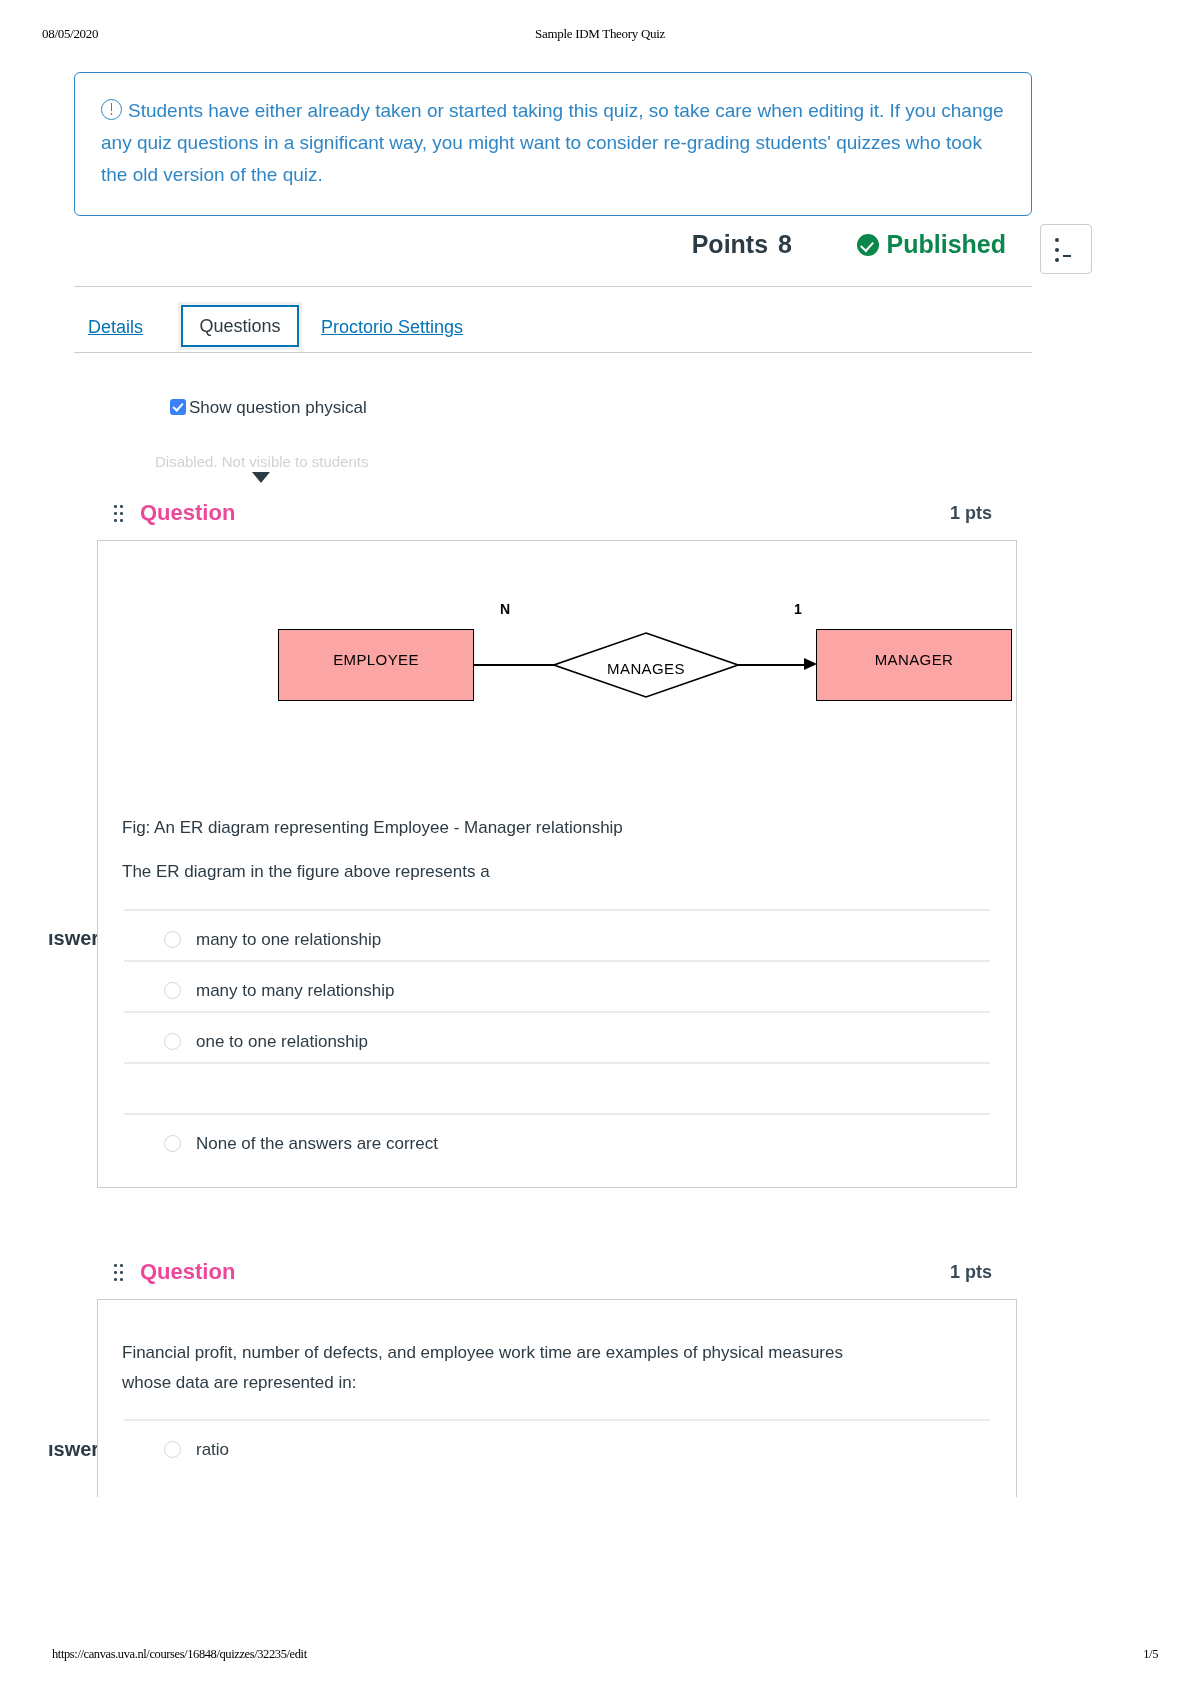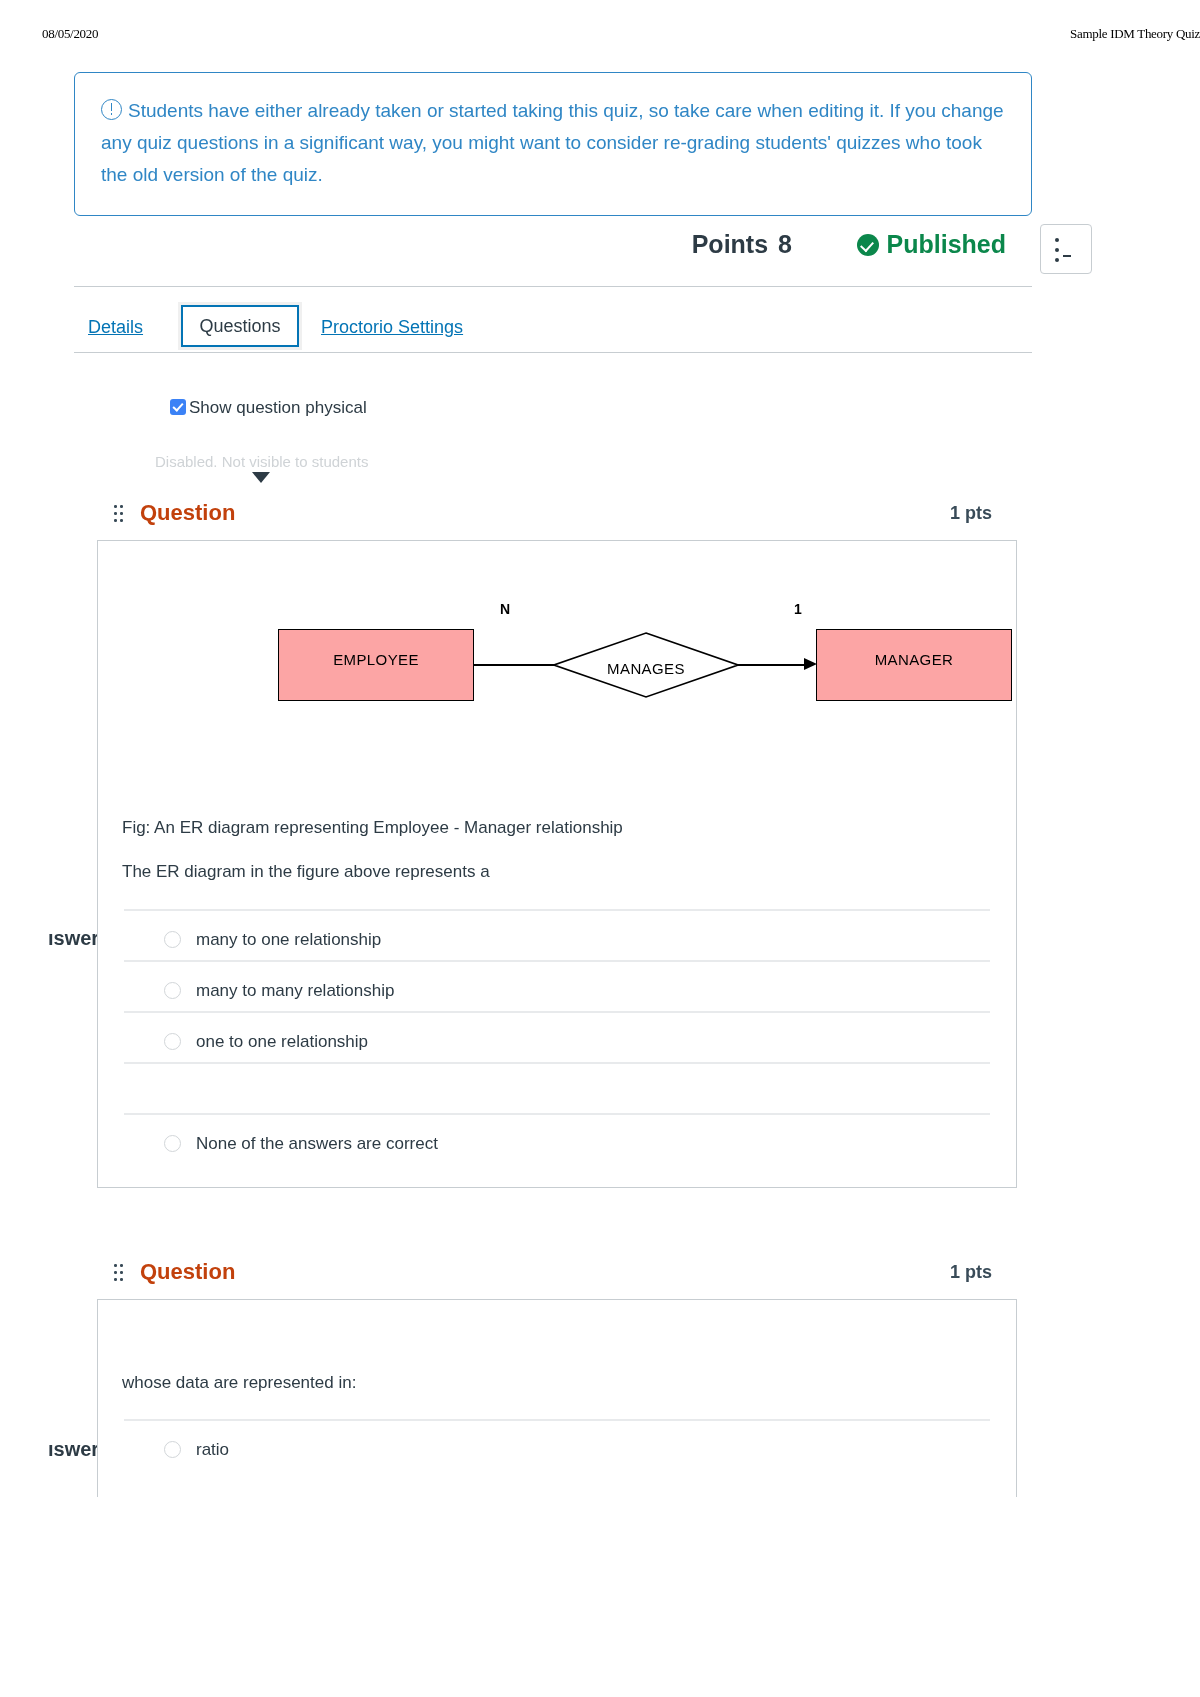--- a/index.html
+++ b/index.html
@@ -31,21 +31,21 @@
     position: absolute;
     left: 42px;
     top: 0;
     letter-spacing: -0.3px;
   }
   .print-head .ph-title {
     position: absolute;
     left: 0;
     top: 0;
     width: 1200px;
-    text-align: right;
+    text-align: center;
     letter-spacing: -0.3px;
   }
   .print-foot {
     position: absolute;
     bottom: 30px;
     left: 0;
     width: 1200px;
     height: 20px;
     font-family: "Liberation Serif", serif;
     font-size: 12.5px;
@@ -324,21 +324,21 @@
   .drag-dots i:nth-child(3) { left: 0;   top: 7px; }
   .drag-dots i:nth-child(4) { left: 6px; top: 7px; }
   .drag-dots i:nth-child(5) { left: 0;   top: 14px; }
   .drag-dots i:nth-child(6) { left: 6px; top: 14px; }
   .q-title {
     position: absolute;
     left: 26px;
     top: 0;
     font-size: 22px;
     font-weight: bold;
-    color: #c2410c;
+    color: #ec4899;
     white-space: nowrap;
   }
   .q-points {
     position: absolute;
     right: 0;
     top: 3px;
     font-size: 18px;
     font-weight: bold;
     color: #394b58;
     white-space: nowrap;
@@ -605,24 +605,29 @@
         <i></i>
       </span>
     <span class="q-title">Question</span>
     <span class="q-points">1 pts</span>
   </div>
 
   <span class="answer-label" style="left:48px; top:1438px;">ıswer</span>
 
   <div class="q-body" style="left:97px; top:1299px; width:920px; height:198px; border-bottom:none;">
     <div class="q-body-inner">
+      <div class="q-text" style="left:24px; top:38px; width:870px;">Financial profit, number of defects, and employee work time are examples of physical measures</div>
       <div class="q-text" style="left:24px; top:68px; width:870px;">whose data are represented in:</div>
 
       <div class="opt-sep" style="left:26px; top:119px; width:866px;"></div>
       <div class="opt" style="left:66px; top:134px; width:820px;">
         <span class="opt-radio"></span>
         <span class="opt-label">ratio</span>
       </div>
     </div>
   </div>
 
+  <div class="print-foot">
+    <span class="pf-url">https://canvas.uva.nl/courses/16848/quizzes/32235/edit</span>
+    <span class="pf-page">1/5</span>
+  </div>
 
 </div>
 
 </body></html>

